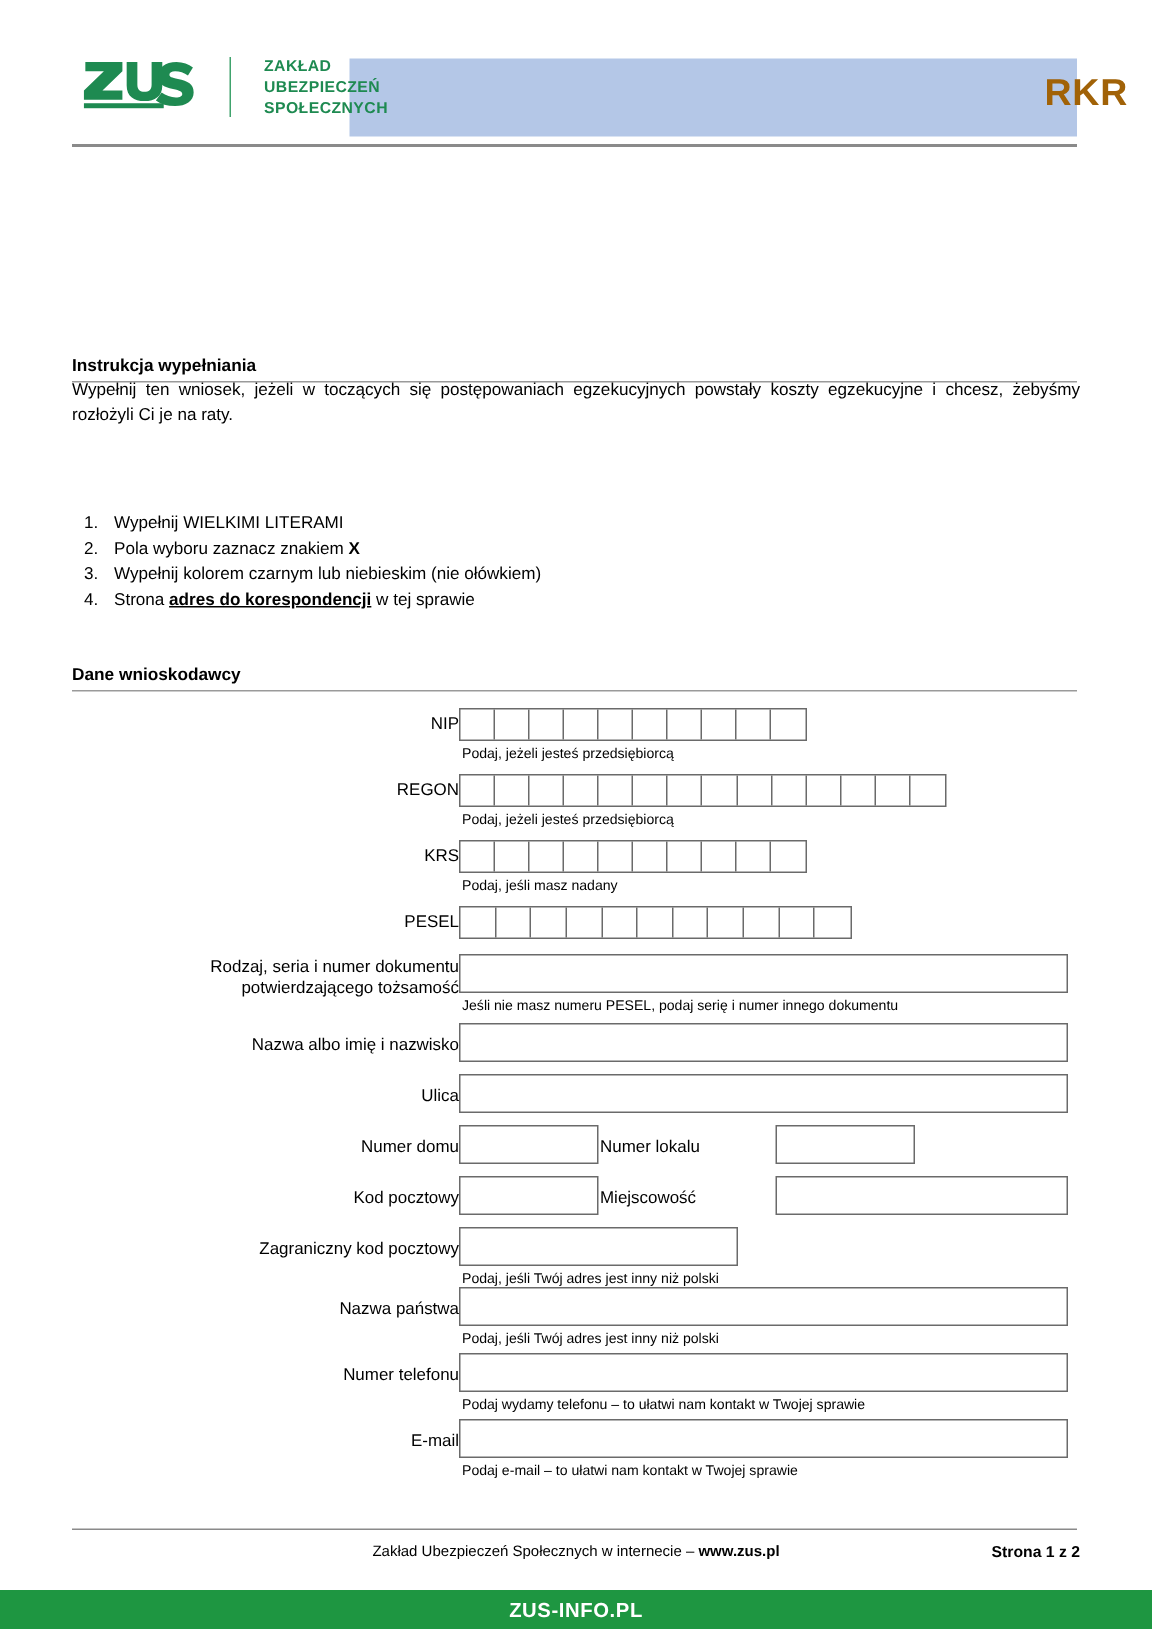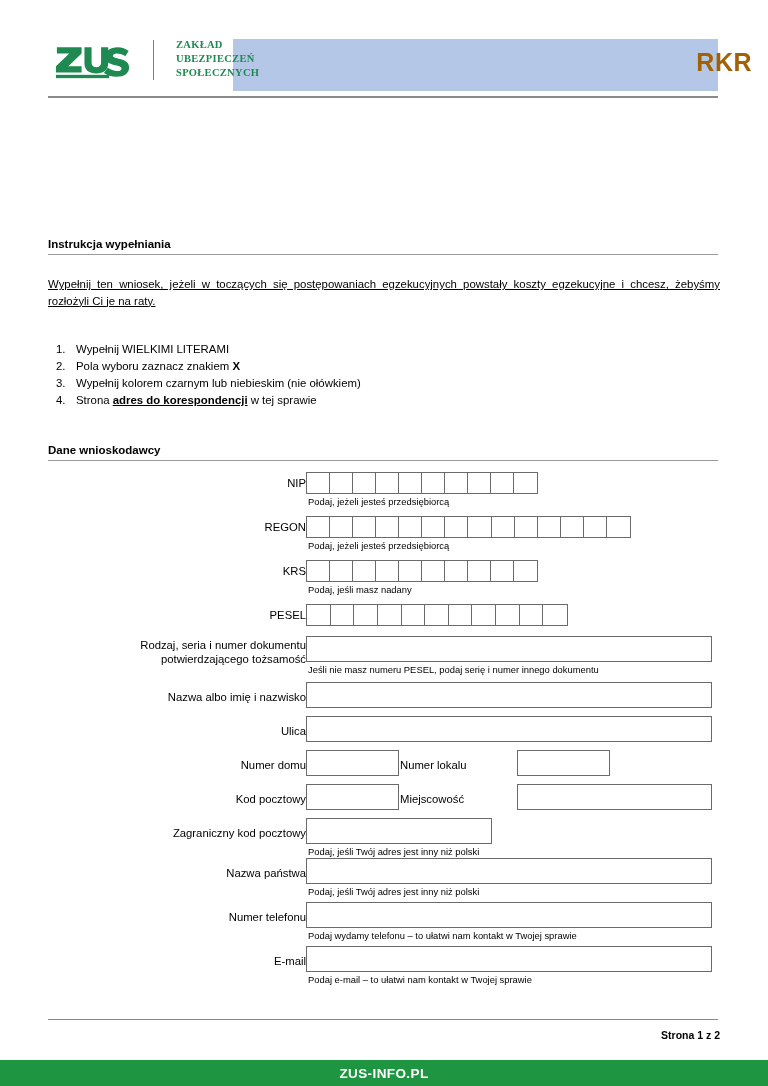--- a/index.html
+++ b/index.html
@@ -57,23 +57,22 @@
     width: 670px;
     height: 2px;
     background: #8a8a8a;
   }
 
   .logo-wrap {
     position: absolute;
     left: 55px;
     top: 38px;
     display: flex;
-    align-items: flex-end;
+    align-items: flex-start;
     gap: 22px;
-    font-family: Liberation Serif, serif;
   }
   .logo-mark {
     width: 76px;
     height: 36px;
     display: block;
   }
   .logo-divider {
     width: 1px;
     height: 40px;
     background: #1f9353;
@@ -125,21 +124,21 @@
   
   .instr {
     position: absolute;
     left: 48px;
     width: 672px;
     font-size: 11.4px;
     line-height: 16.5px;
     color: #000;
     text-align: justify;
   }
-  .instr.p1 { top: 276px; text-decoration: underline; }
+  .instr.p1 { top: 252px; }
   .instr.p2 { top: 303px; }
 
   .instr-list {
     position: absolute;
     left: 56px;
     top: 341px;
     width: 660px;
     font-size: 11.4px;
     line-height: 17px;
     color: #000;
@@ -450,19 +449,20 @@
 
     <div class="frow" style="top:476px;">
       <div class="flabel" style="top:8px;">E-mail</div>
       <div class="fbox" style="left:306px; top:0px; width:406px; height:26px;"></div>
       <div class="hint" style="left:308px; top:28px;">Podaj e-mail – to ułatwi nam kontakt w Twojej sprawie</div>
     </div>
 
   </div>
 
   <div class="footer-rule"></div>
+  <div class="footer-center"><span>Zakład Ubezpieczeń Społecznych w internecie – </span><span class="b">www.zus.pl</span></div>
   <div class="footer-page">Strona 1 z 2</div>
 
 </div>
 
 <div class="brandbar">
   <span>ZUS-INFO.PL</span>
 </div>
 
 </body></html>

